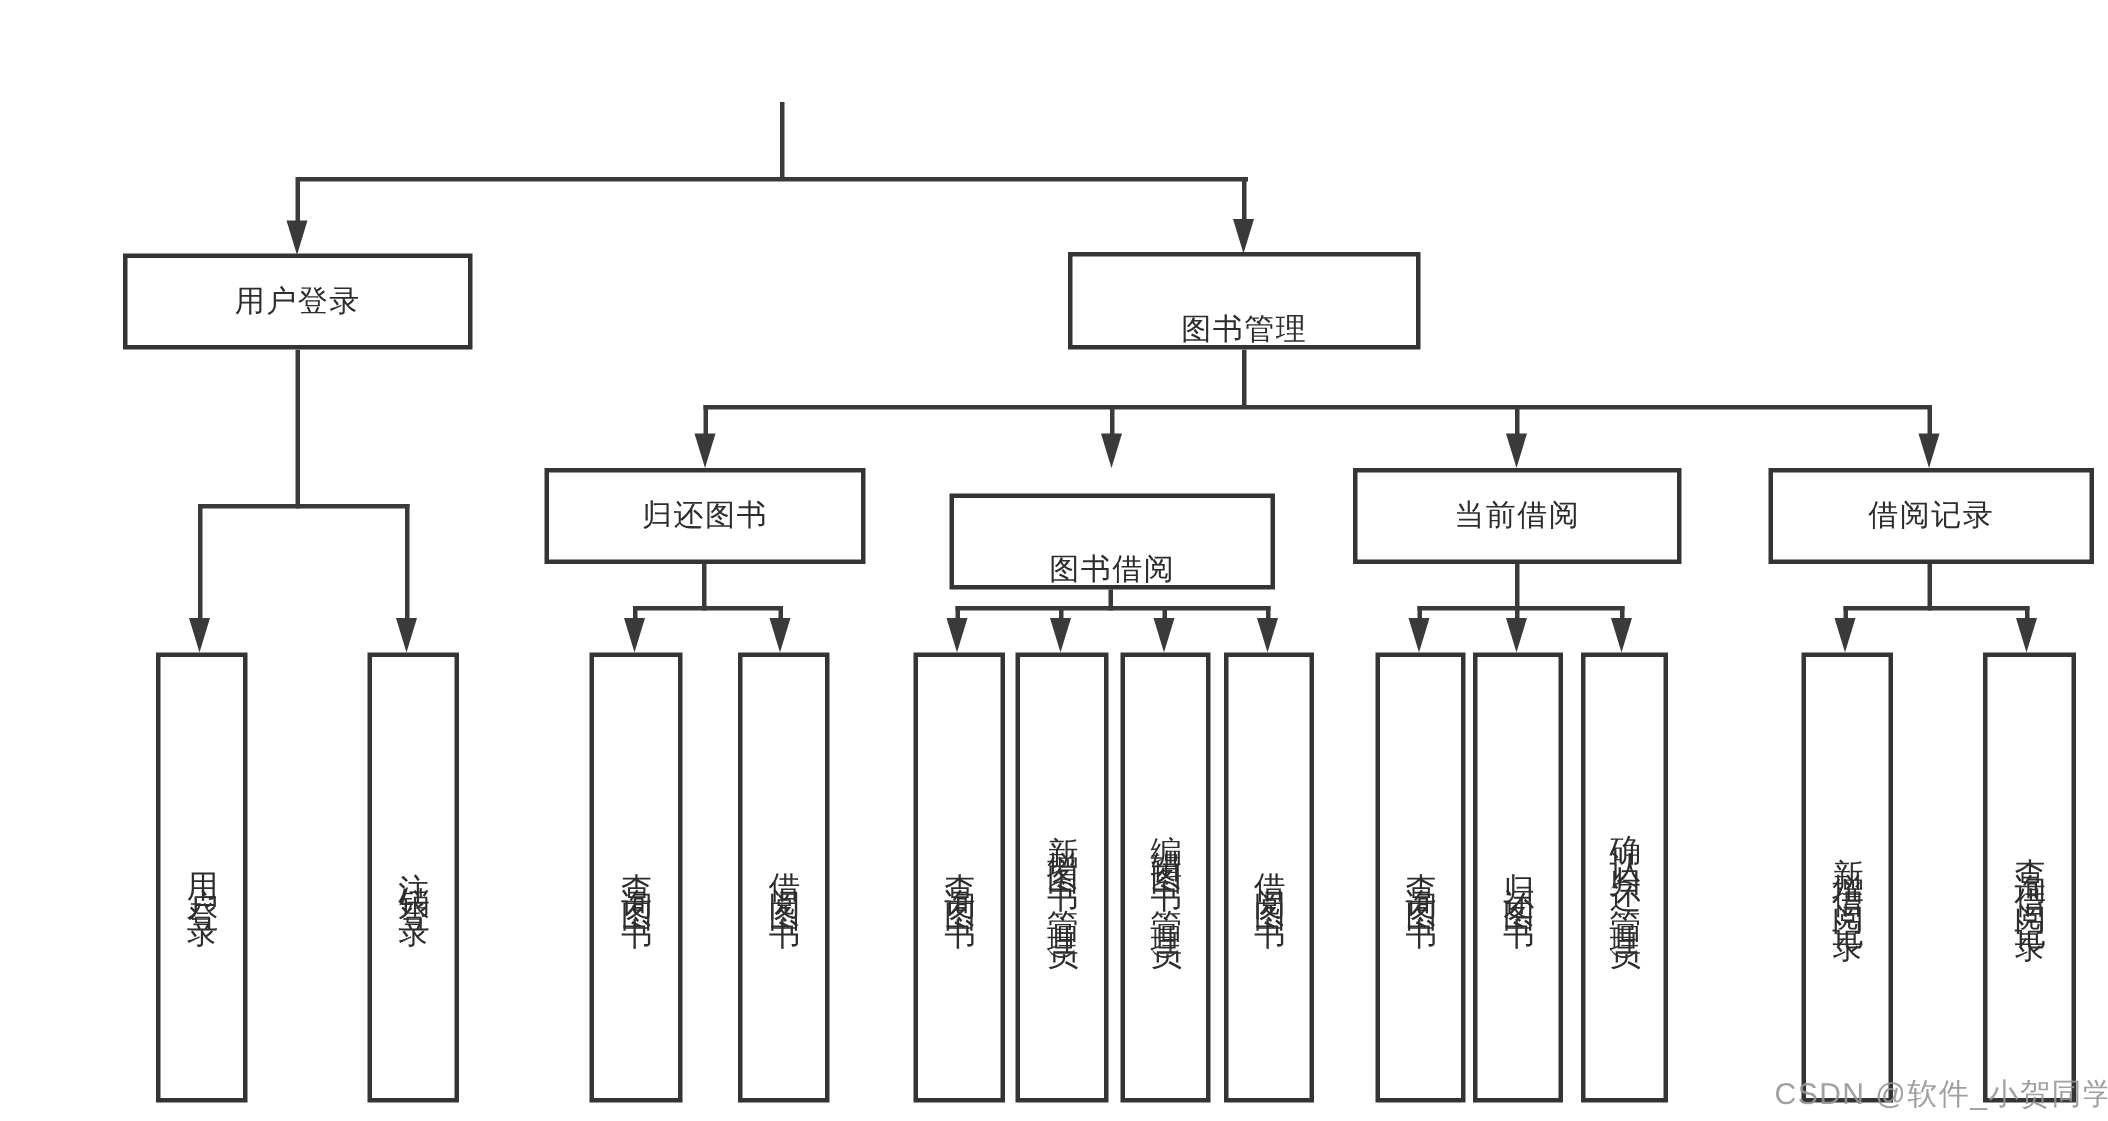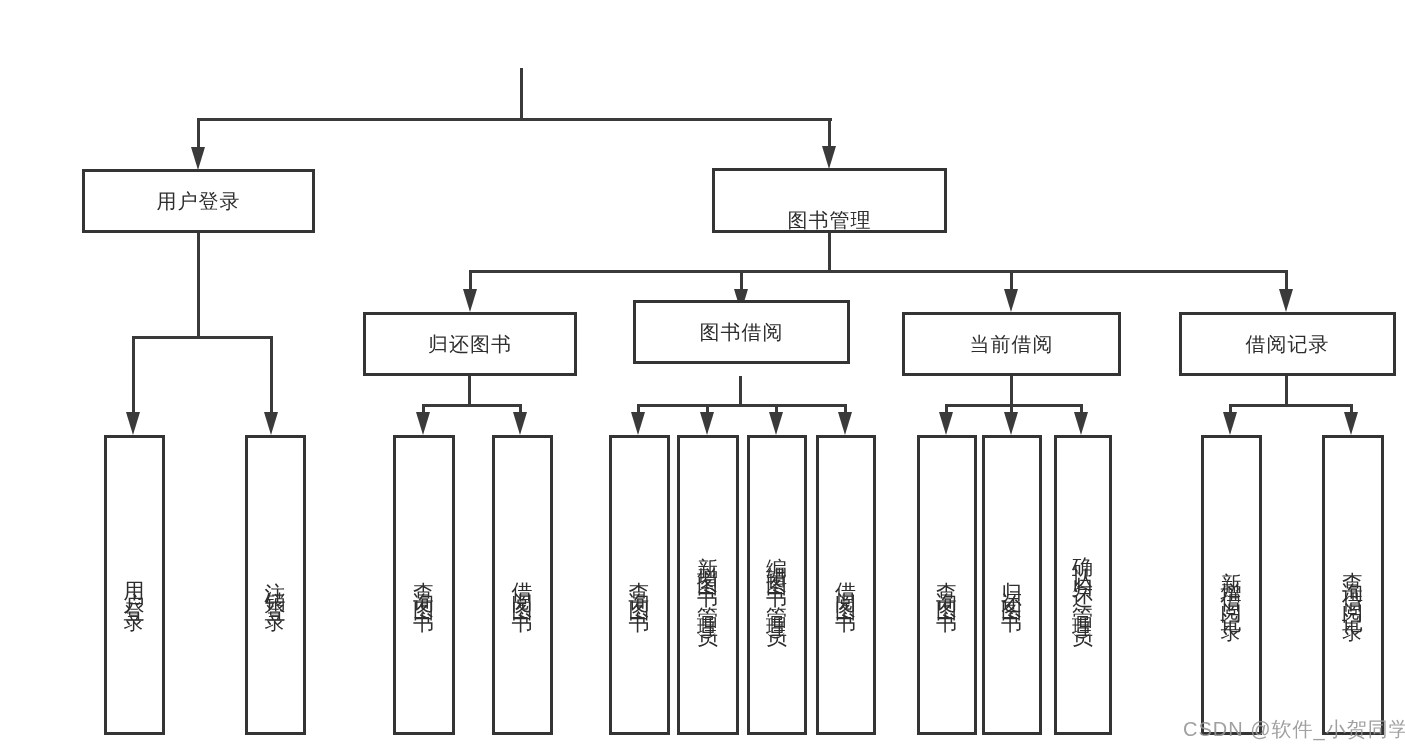--- a/index.html
+++ b/index.html
@@ -102,21 +102,21 @@
   <div class="vline" style="left:740px; top:270px; height:22px;"></div>
   <div class="arrowhead" style="left:734px; top:289px;"></div>
   <div class="vline" style="left:1010px; top:270px; height:22px;"></div>
   <div class="arrowhead" style="left:1004px; top:289px;"></div>
   <div class="vline" style="left:1285px; top:270px; height:22px;"></div>
   <div class="arrowhead" style="left:1279px; top:289px;"></div>
 
   <div class="node" style="left:363px; top:312px; width:214px; height:64px;">
     <span>归还图书</span>
   </div>
-  <div class="node" style="left:633px; top:300px; width:217px; height:64px;">
+  <div class="node" style="left:633px; top:329px; width:217px; height:64px;align-items:flex-end;">
     <span>图书借阅</span>
   </div>
   <div class="node" style="left:902px; top:312px; width:219px; height:64px;">
     <span>当前借阅</span>
   </div>
   <div class="node" style="left:1179px; top:312px; width:217px; height:64px;">
     <span>借阅记录</span>
   </div>
 
   <div class="vline" style="left:468px; top:376px; height:31px;"></div>

